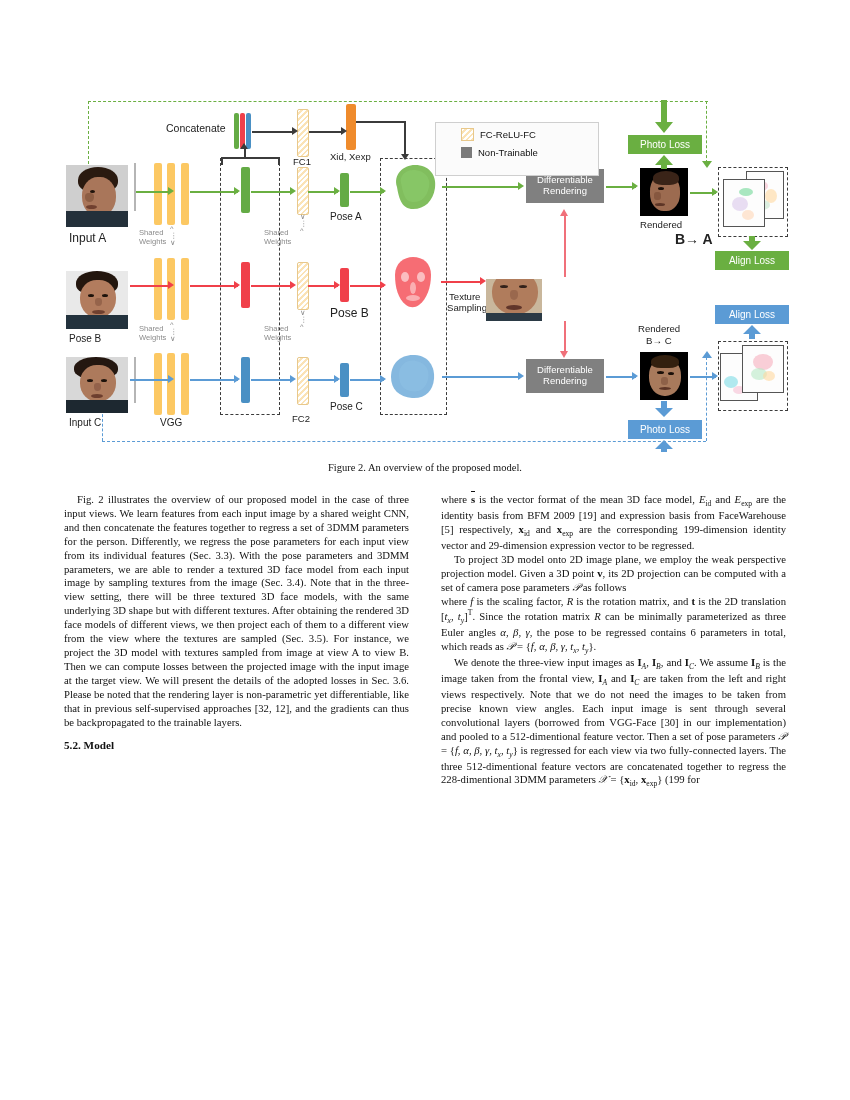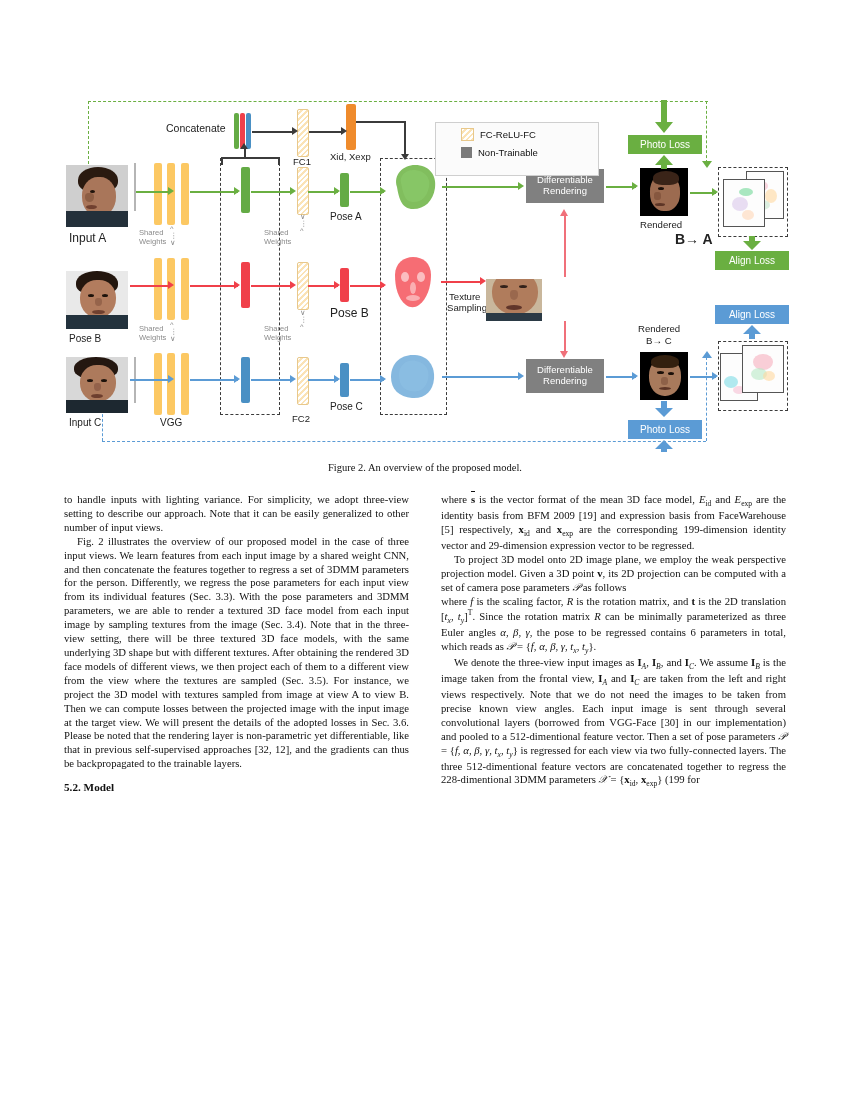--- a/index.html
+++ b/index.html
@@ -397,21 +397,20 @@
     <div class="ah" style="left:546px;top:281px;width:30px;background:#5b9bd5;"></div>
     <div class="tip-r" style="left:572px;top:277px;border-left:6px solid #5b9bd5;"></div>
     <div class="ah" style="left:630px;top:281px;width:26px;background:#5b9bd5;"></div>
     <div class="tip-r" style="left:652px;top:277px;border-left:6px solid #5b9bd5;"></div>
 
   </div>
 
   <div class="caption">Figure 2. An overview of the proposed model.</div>
 
   <div class="col" style="left:64px;top:493px;">
-    <p class="noind">to handle inputs with lighting variance. For simplicity, we adopt three-view setting to describe our approach. Note that it can be easily generalized to other number of input views.</p>
     <p>Fig. 2 illustrates the overview of our proposed model in the case of three input views. We learn features from each input image by a shared weight CNN, and then concatenate the features together to regress a set of 3DMM parameters for the person. Differently, we regress the pose parameters for each input view from its individual features (Sec. 3.3). With the pose parameters and 3DMM parameters, we are able to render a textured 3D face model from each input image by sampling textures from the image (Sec. 3.4). Note that in the three-view setting, there will be three textured 3D face models, with the same underlying 3D shape but with different textures. After obtaining the rendered 3D face models of different views, we then project each of them to a different view from the view where the textures are sampled (Sec. 3.5). For instance, we project the 3D model with textures sampled from image at view A to view B. Then we can compute losses between the projected image with the input image at the target view. We will present the details of the adopted losses in Sec. 3.6. Please be noted that the rendering layer is non-parametric yet differentiable, like that in previous self-supervised approaches [32, 12], and the gradients can thus be backpropagated to the trainable layers.</p>
     <h3>5.2. Model</h3>
   </div>
 
   <div class="col" style="left:441px;top:493px;">
     <p class="noind">where <span class="ovl bf">s</span> is the vector format of the mean 3D face model, <i class="v">E</i><sub>id</sub> and <i class="v">E</i><sub>exp</sub> are the identity basis from BFM 2009 [19] and expression basis from FaceWarehouse [5] respectively, <span class="bf">x</span><sub>id</sub> and <span class="bf">x</span><sub>exp</sub> are the corresponding 199-dimension identity vector and 29-dimension expression vector to be regressed.</p>
     <p>To project 3D model onto 2D image plane, we employ the weak perspective projection model. Given a 3D point <span class="bf">v</span>, its 2D projection can be computed with a set of camera pose parameters <i class="v">𝒫</i> as follows</p>
 
 
     <p class="noind">where <i class="v">f</i> is the scaling factor, <i class="v">R</i> is the rotation matrix, and <span class="bf">t</span> is the 2D translation [<i class="v">t<sub>x</sub></i>, <i class="v">t<sub>y</sub></i>]<sup>T</sup>. Since the rotation matrix <i class="v">R</i> can be minimally parameterized as three Euler angles <i class="v">α</i>, <i class="v">β</i>, <i class="v">γ</i>, the pose to be regressed contains 6 parameters in total, which reads as <i class="v">𝒫</i> = {<i class="v">f</i>, <i class="v">α</i>, <i class="v">β</i>, <i class="v">γ</i>, <i class="v">t<sub>x</sub></i>, <i class="v">t<sub>y</sub></i>}.</p>

